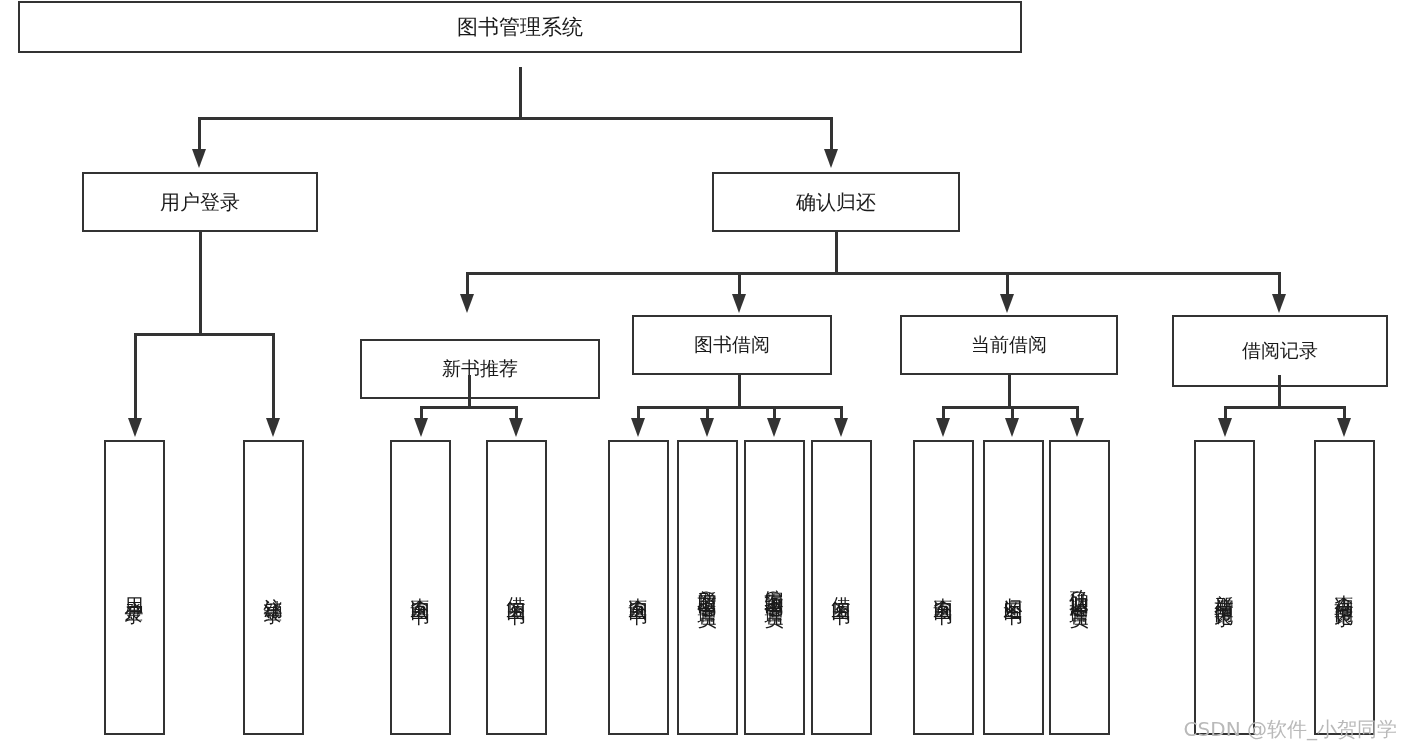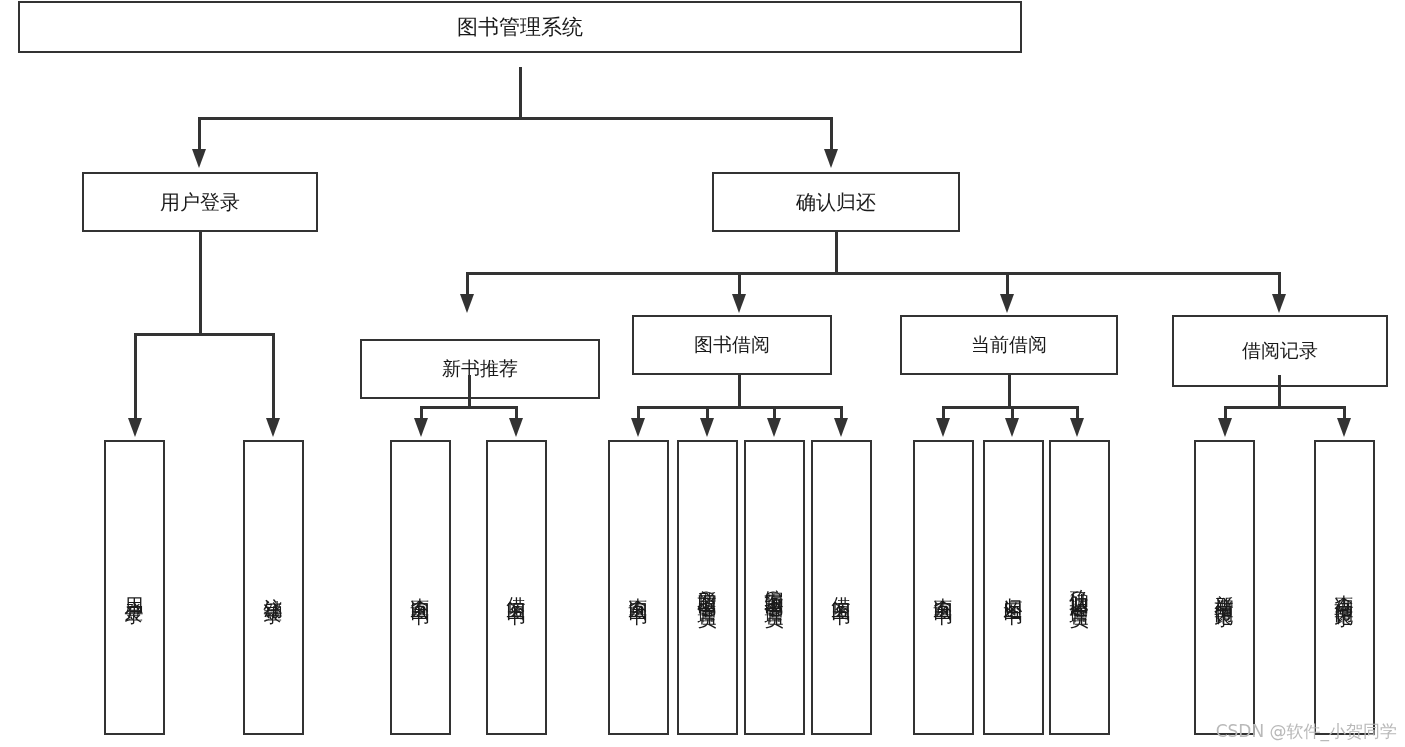--- a/index.html
+++ b/index.html
@@ -69,21 +69,21 @@
     border-left: 7.5px solid transparent;
     border-right: 7.5px solid transparent;
     border-top: 19px solid #333333;
   }
 
   
   #watermark {
     position: absolute;
     right: 8px;
     bottom: 4px;
-    font-size: 17px;
+    font-size: 20px;
     color: #b9b9b9;
     white-space: nowrap;
     user-select: none;
   }
 </style>
 </head>
 <body>
 
 <div id="canvas">
 

